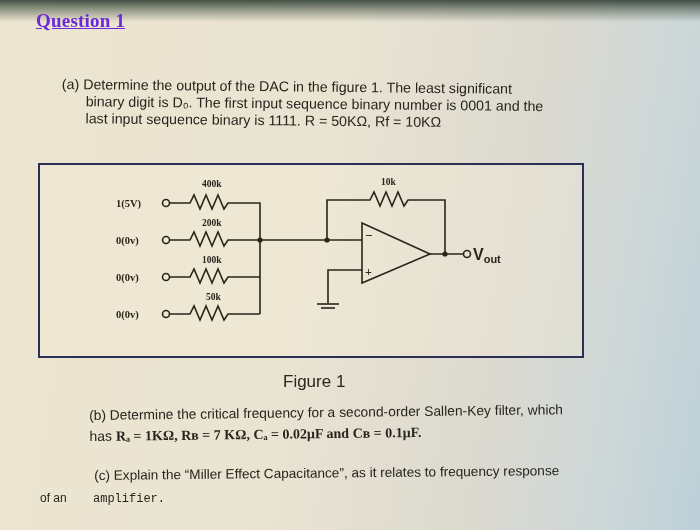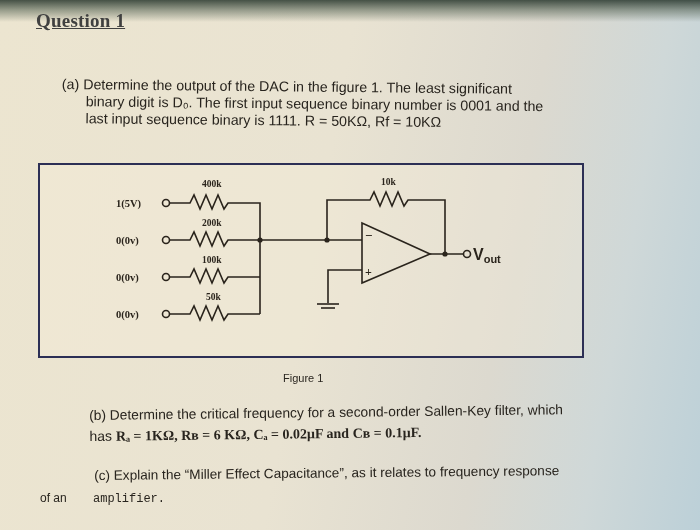--- a/index.html
+++ b/index.html
@@ -7,31 +7,31 @@
     width:700px; height:530px; overflow:hidden; position:relative;
     background:
       linear-gradient(180deg, rgba(40,55,45,0.85) 0px, rgba(80,95,80,0.55) 10px, rgba(0,0,0,0) 22px),
       linear-gradient(100deg, #ece5d0 0%, #e9e3d2 45%, #dcd9cf 70%, #cfd8d8 85%, #bcd0d8 100%);
     font-family: "Liberation Sans", sans-serif;
     color:#2b2620;
   }
   .abs { position:absolute; white-space:nowrap; }
   .title {
     left:36px; top:10px; font-family:"Liberation Serif", serif; font-weight:bold;
-    font-size:19px; text-decoration:underline; color:#404040; letter-spacing:0.2px;
+    font-size:19px; text-decoration:underline; color:#6d28d9; letter-spacing:0.2px;
   }
   .para { font-size:14.2px; line-height:17px; color:#28241e; }
   .p-a { left:62px; top:76px; transform:rotate(0.6deg); transform-origin:left top; }
   .p-a .ind { padding-left:24px; }
   .box {
     position:absolute; left:38px; top:163px; width:546px; height:195px;
     border:2px solid #2c2f55; box-sizing:border-box;
     background:rgba(245,238,218,0.35);
   }
-  .cap { font-size:11px; left:283px; top:372px; color:#2a2620;text-align:center; }
+  .cap { font-size:17px; left:283px; top:372px; color:#2a2620;text-align:center; }
   .p-b { left:89px; top:406px; font-size:13.8px; line-height:20px; transform:rotate(-0.7deg); transform-origin:left top; }
   .p-b .l2 { padding-left:0; font-size:14px; }
   .p-b b { font-weight:bold;font-family:Liberation Serif, serif; }
   .p-c { left:94px; top:467px; font-size:13.6px; transform:rotate(-0.6deg); transform-origin:left top; }
   .p-c2 { left:40px; top:490px; font-size:12px; }
   .p-c3 { left:93px; top:491px; font-size:12px;font-family:Liberation Mono, monospace; }
   svg text { font-family:"Liberation Serif", serif; font-weight:bold; fill:#2a241c; }
 </style>
 </head>
 <body>
@@ -91,19 +91,19 @@
     <text x="325" y="111" font-size="12">+</text>
     <text x="433" y="95" font-size="16" style="font-family:'Liberation Sans',sans-serif"><tspan>V</tspan><tspan font-size="11" dy="3">out</tspan></text>
   </svg>
 </div>
 
 <div class="abs cap">Figure 1</div>
 
 <div class="abs para p-b">
   <div>(b) Determine the critical frequency for a second-order Sallen-Key filter, which</div>
   <div class="l2">
-    <span style="padding-left:0">has </span><b>Rₐ = 1KΩ, </b><b>Rʙ = 6 KΩ, </b><b>Cₐ = 0.02μF</b><b> and </b><b>Cʙ = 0.1μF.</b>
+    <span style="padding-left:0">has </span><b>Rₐ = 1KΩ, </b><b>Rʙ = 7 KΩ, </b><b>Cₐ = 0.02μF</b><b> and </b><b>Cʙ = 0.1μF.</b>
   </div>
 </div>
 
 <div class="abs para p-c">(c) Explain the “Miller Effect Capacitance”, as it relates to frequency response</div>
 <div class="abs para p-c2">of an</div>
 <div class="abs para p-c3">amplifier.</div>
 
 </body></html>

